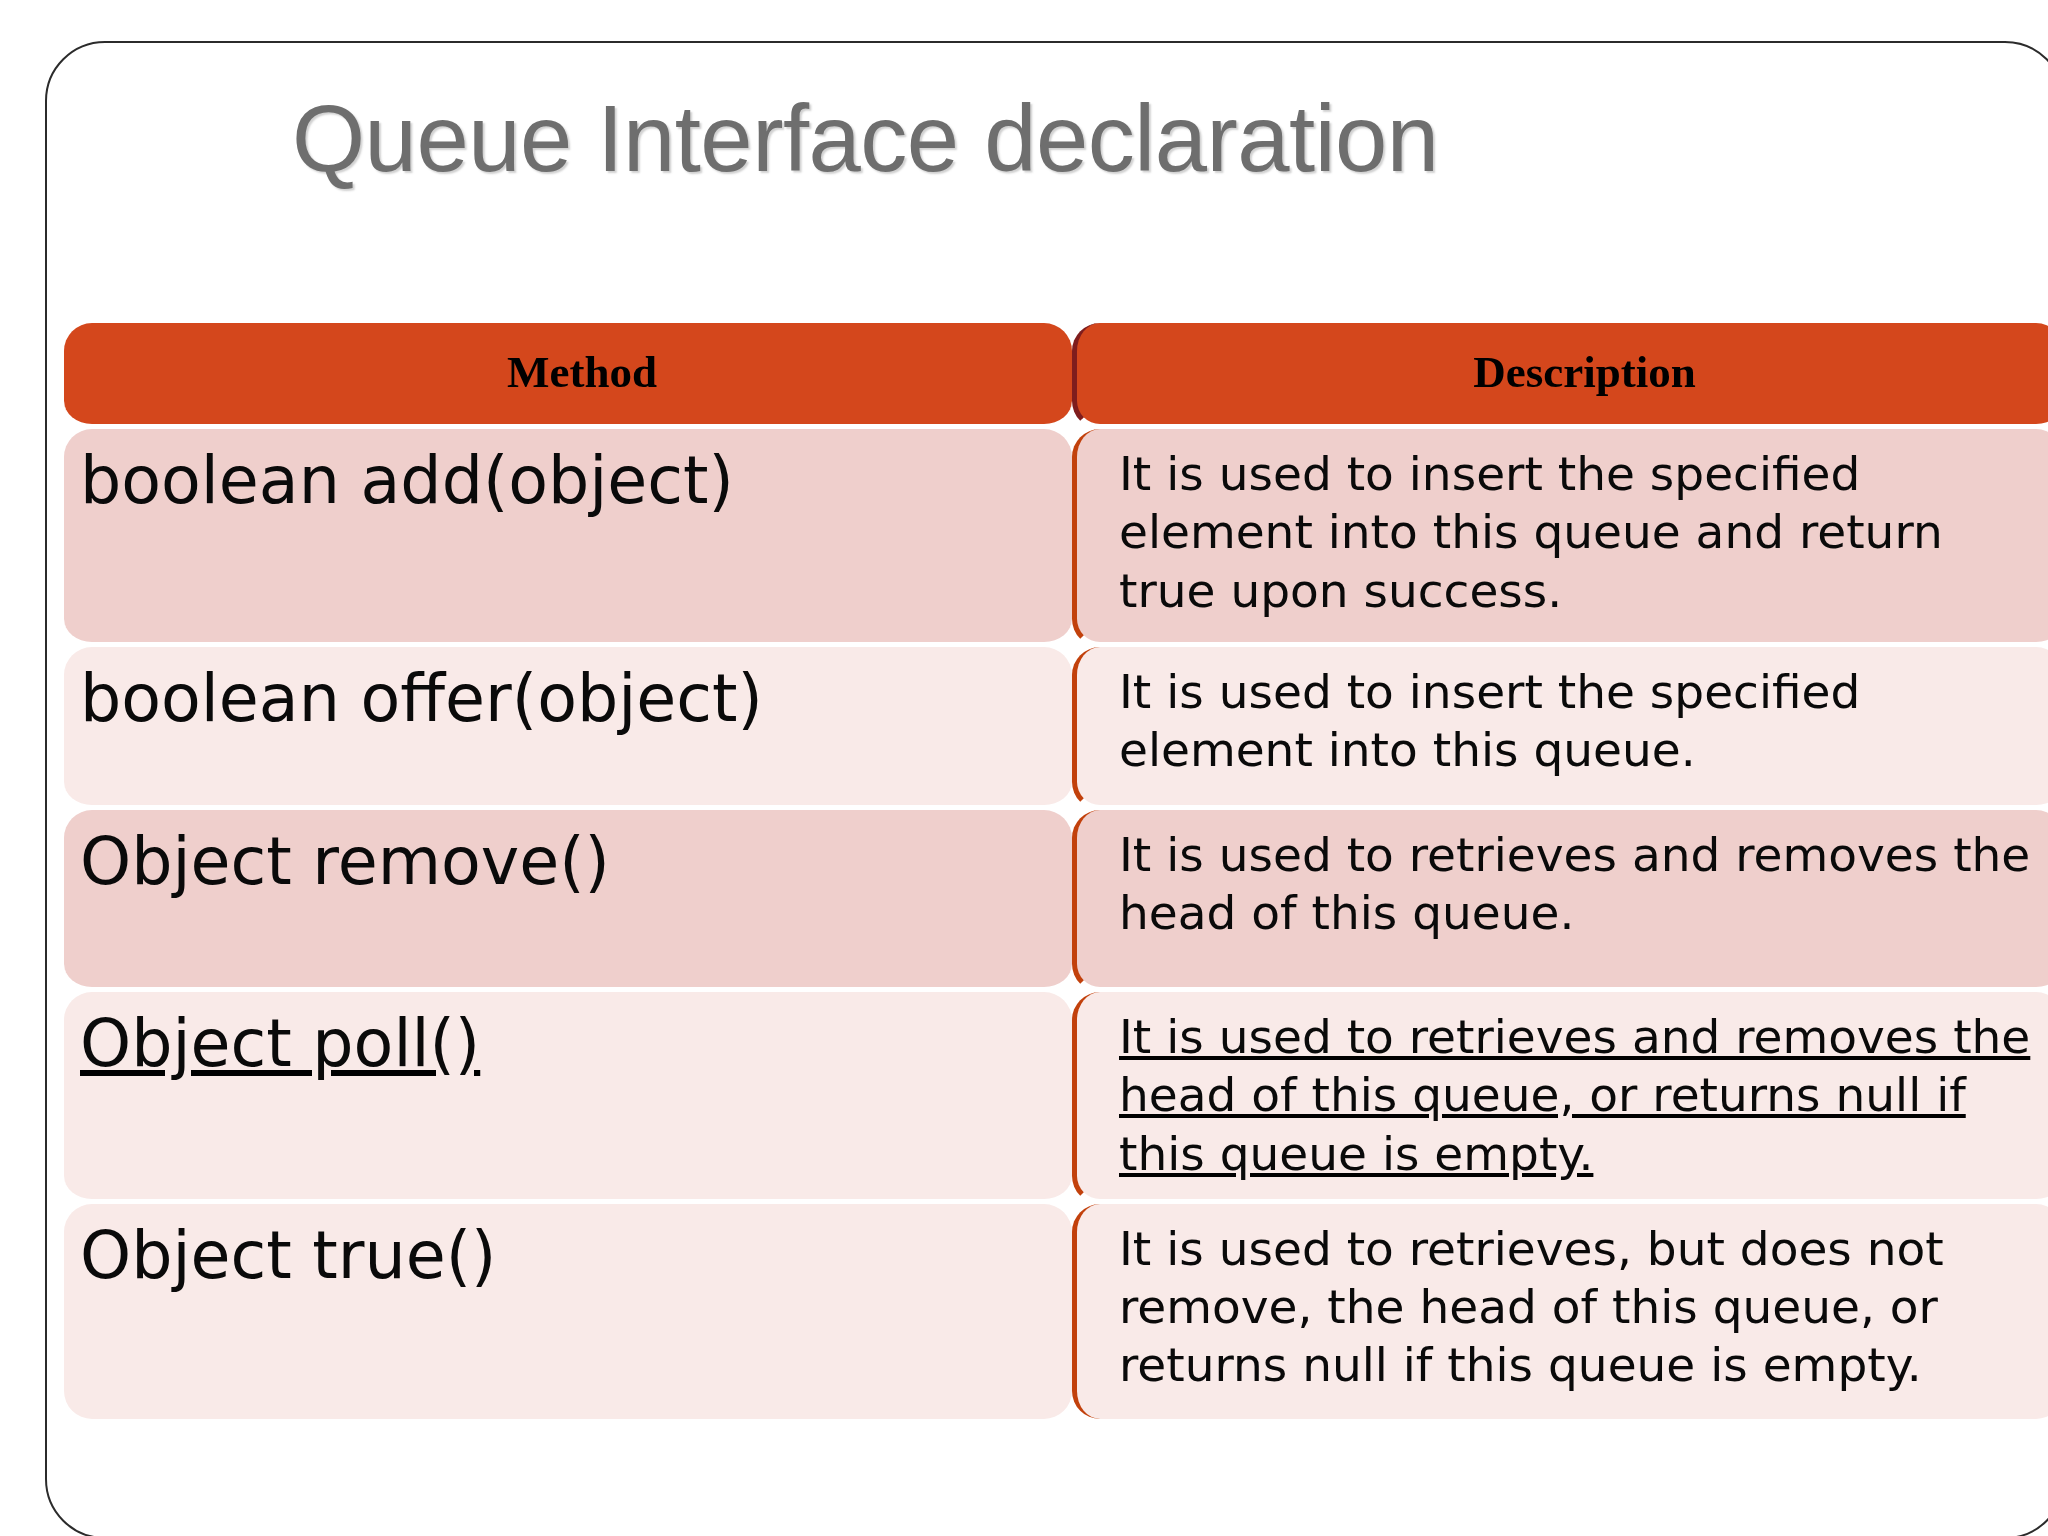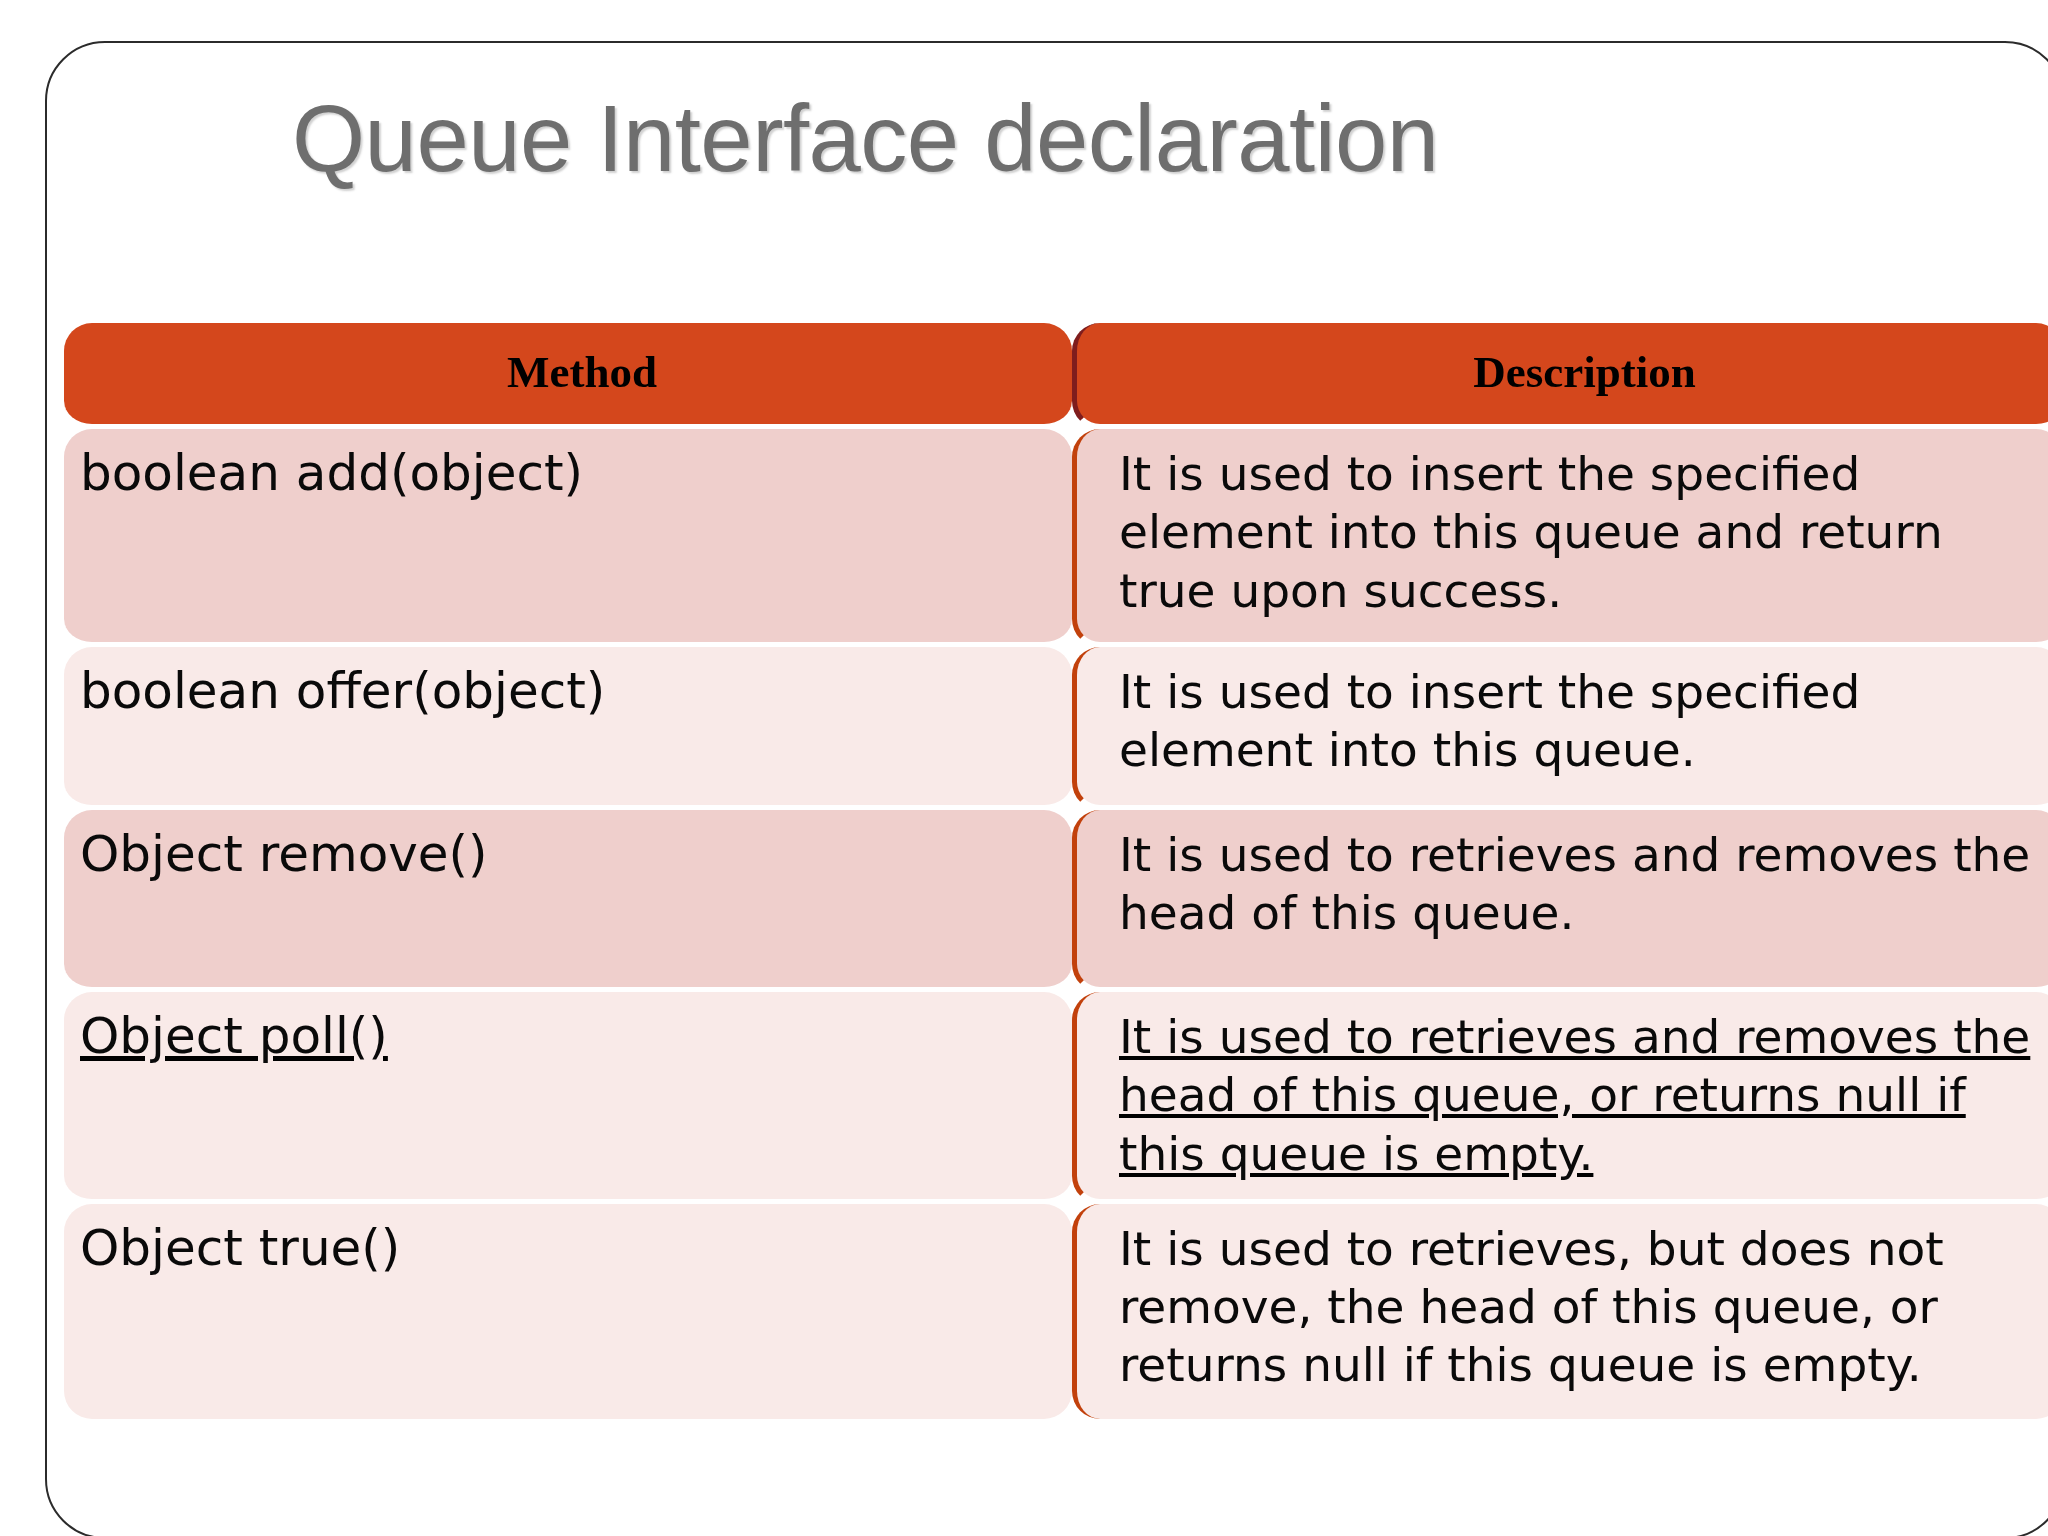--- a/index.html
+++ b/index.html
@@ -108,21 +108,21 @@
 
   
   tr.row-odd  .body-cell { background: #efcfcc; }
   tr.row-even .body-cell { background: #f9eae8; }
   tr.row-odd  .body-cell.desc { background: #efcfcc; }
   tr.row-even .body-cell.desc { background: #f9eae8; }
 
   .method-text {
     display: block;
     font-family: "DejaVu Sans", sans-serif;
-    font-size: 50px;
+    font-size: 65px;
     font-weight: 400;
     color: #0a0a0a;
     line-height: 1.12;
   }
   .desc-text {
     display: block;
     font-family: "DejaVu Sans", sans-serif;
     font-size: 47px;
     font-weight: 400;
     color: #0a0a0a;

